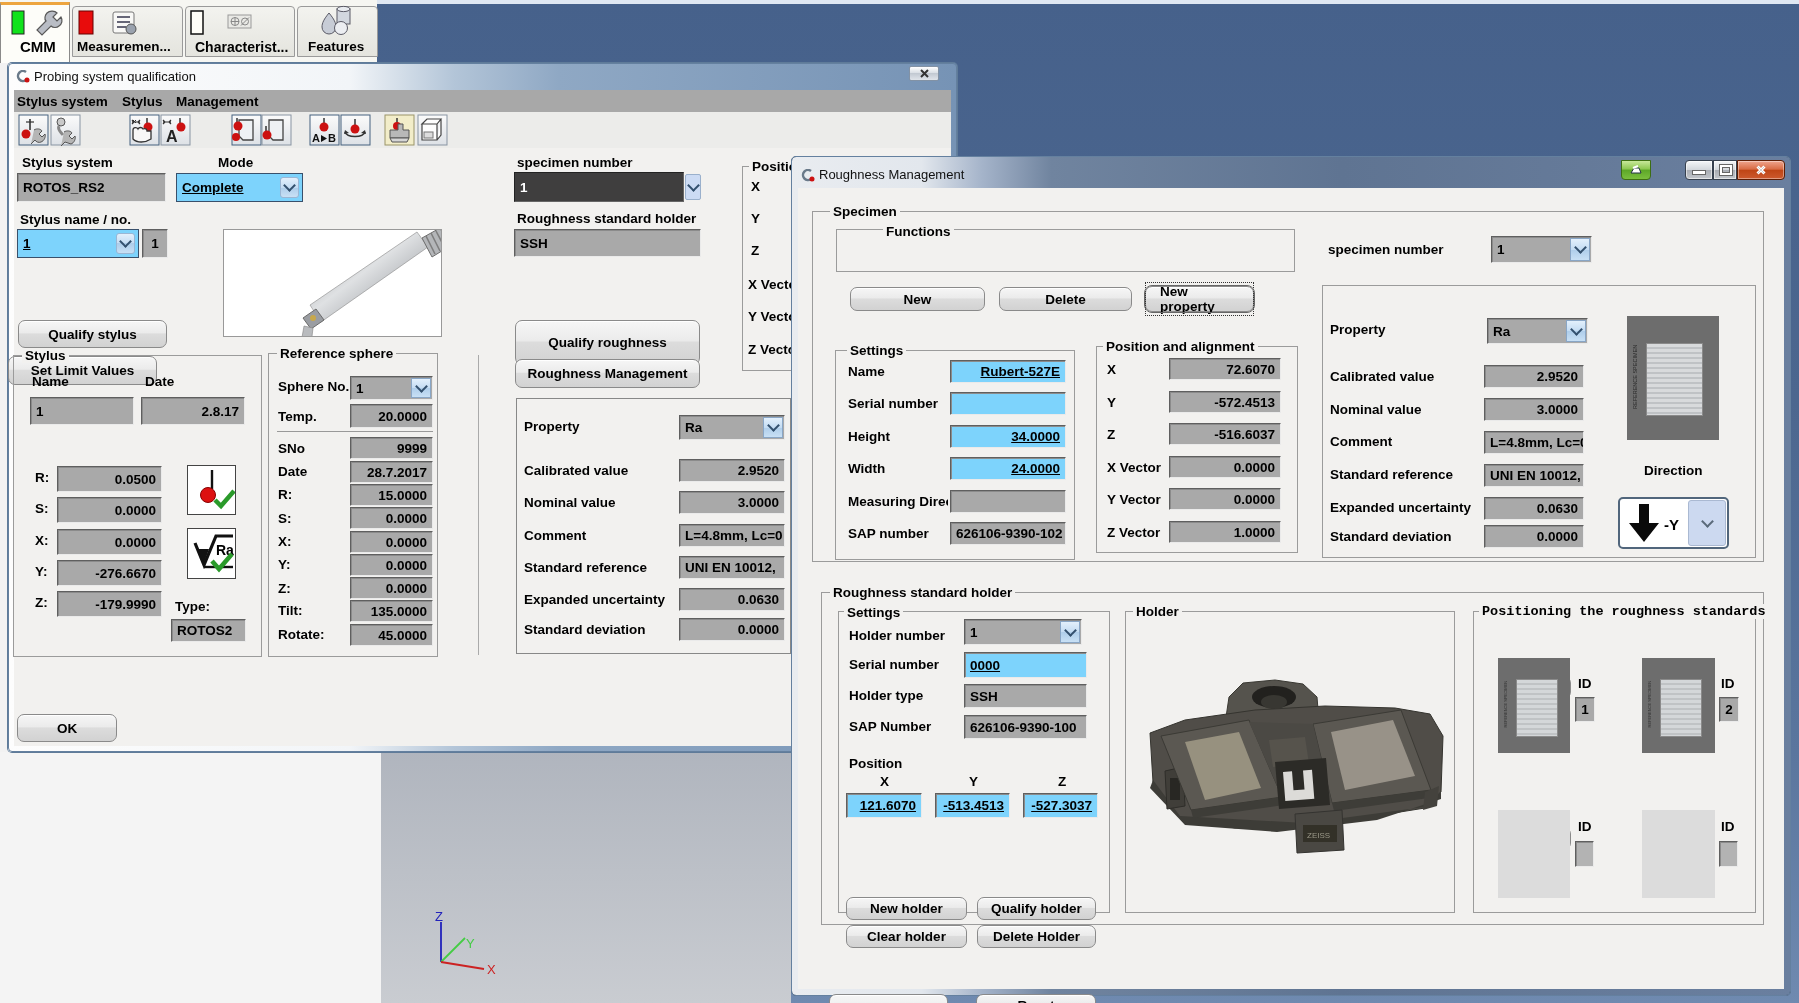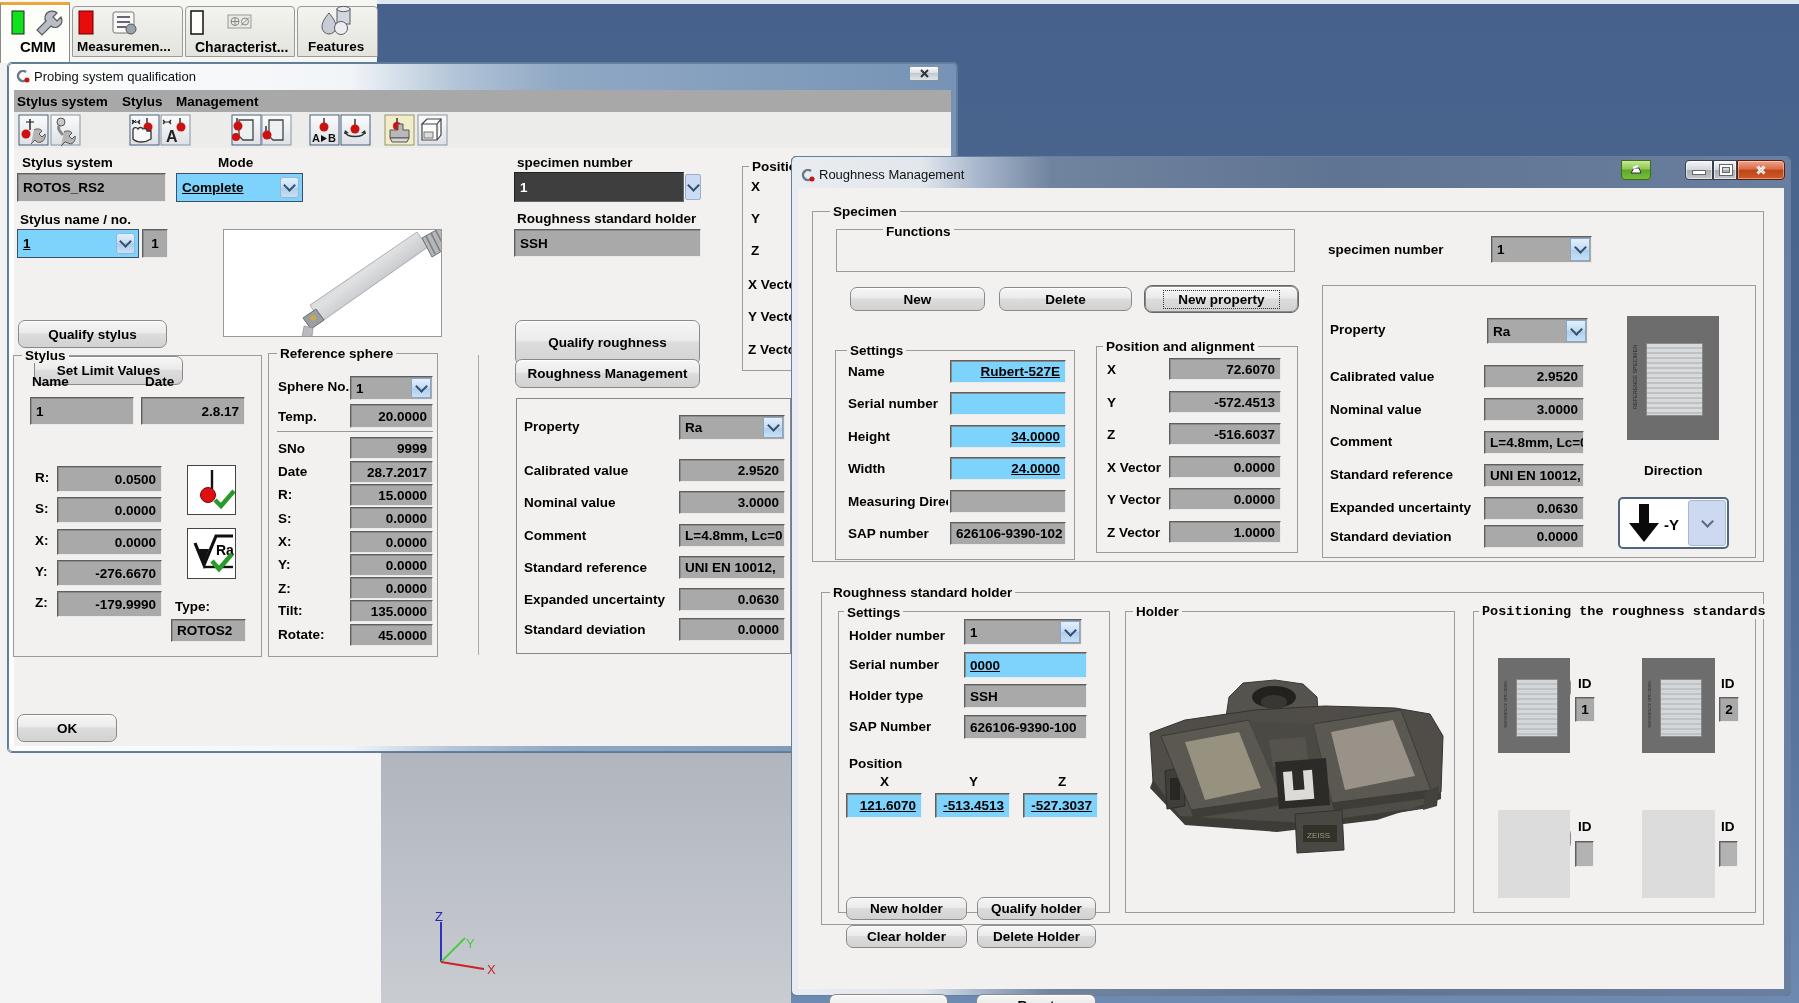--- a/index.html
+++ b/index.html
@@ -200,21 +200,21 @@
       <div class="carr2">
           <div class="chev"></div>
         </div></div>
     <div class="lbl" style="left:20px;top:212px;">Stylus name / no.</div>
     <div class="fld fldw" style="left:17px;top:229px;width:122px;height:29px;border-color:#39506b;box-shadow:none;">1
       <div class="carr2">
           <div class="chev"></div>
         </div></div>
     <div class="fld" style="left:142px;top:229px;width:26px;height:29px;justify-content:center;padding:0;">1</div>
     <div class="btn" style="left:18px;top:272px;width:149px;height:28px;">Qualify stylus</div>
-    <div class="btn" style="left:34px;top:308px;width:149px;height:29px;">Set Limit Values</div>
+    <div class="btn" style="left:8px;top:308px;width:149px;height:29px;">Set Limit Values</div>
 
     <div class="abs" style="left:223px;top:229px;width:219px;height:108px;background:#fff;border:1px solid #999;box-sizing:border-box;">
       <svg width="217" height="106">
         <defs>
           <linearGradient id="cyl" x1="0" y1="0" x2="1" y2="1">
             <stop offset="0" stop-color="#8f9296"></stop>
               <stop offset="0.45" stop-color="#dfe1e3"></stop>
               <stop offset="1" stop-color="#7e8288"></stop>
           </linearGradient>
         </defs>
@@ -377,21 +377,21 @@
     </div>
 
     <div class="abs" style="left:798px;top:188px;width:986px;height:801px;background:#f2f1ef;"></div>
 
     <div class="grp" style="left:812px;top:211px;width:952px;height:351px;"></div>
     <div class="glbl" style="left:830px;top:204px;">Specimen</div>
     <div class="grp" style="left:836px;top:229px;width:459px;height:43px;"></div>
     <div class="glbl" style="left:843px;top:224px;margin-left:40px;">Functions</div>
     <div class="btn" style="left:850px;top:239px;width:135px;height:24px;">New</div>
     <div class="btn" style="left:999px;top:239px;width:133px;height:24px;">Delete</div>
-    <div class="btn" style="left:1145px;top:238px;width:153px;height:26px;outline:1px solid #666;outline-offset:0px;">
+    <div class="btn" style="left:1145px;top:238px;width:109px;height:26px;outline:1px solid #666;outline-offset:0px;">
       <span style="outline:1px dotted #333;padding:1px 14px;">New property</span>
       </div>
     <div class="lbl" style="left:1328px;top:242px;">specimen number</div>
     <div class="fld" style="left:1491px;top:236px;width:101px;height:27px;">1
       <div class="carr">
           <div class="chev"></div>
         </div></div>
 
     <div class="grp" style="left:835px;top:350px;width:240px;height:210px;"></div>
     <div class="glbl" style="left:847px;top:343px;">Settings</div>

